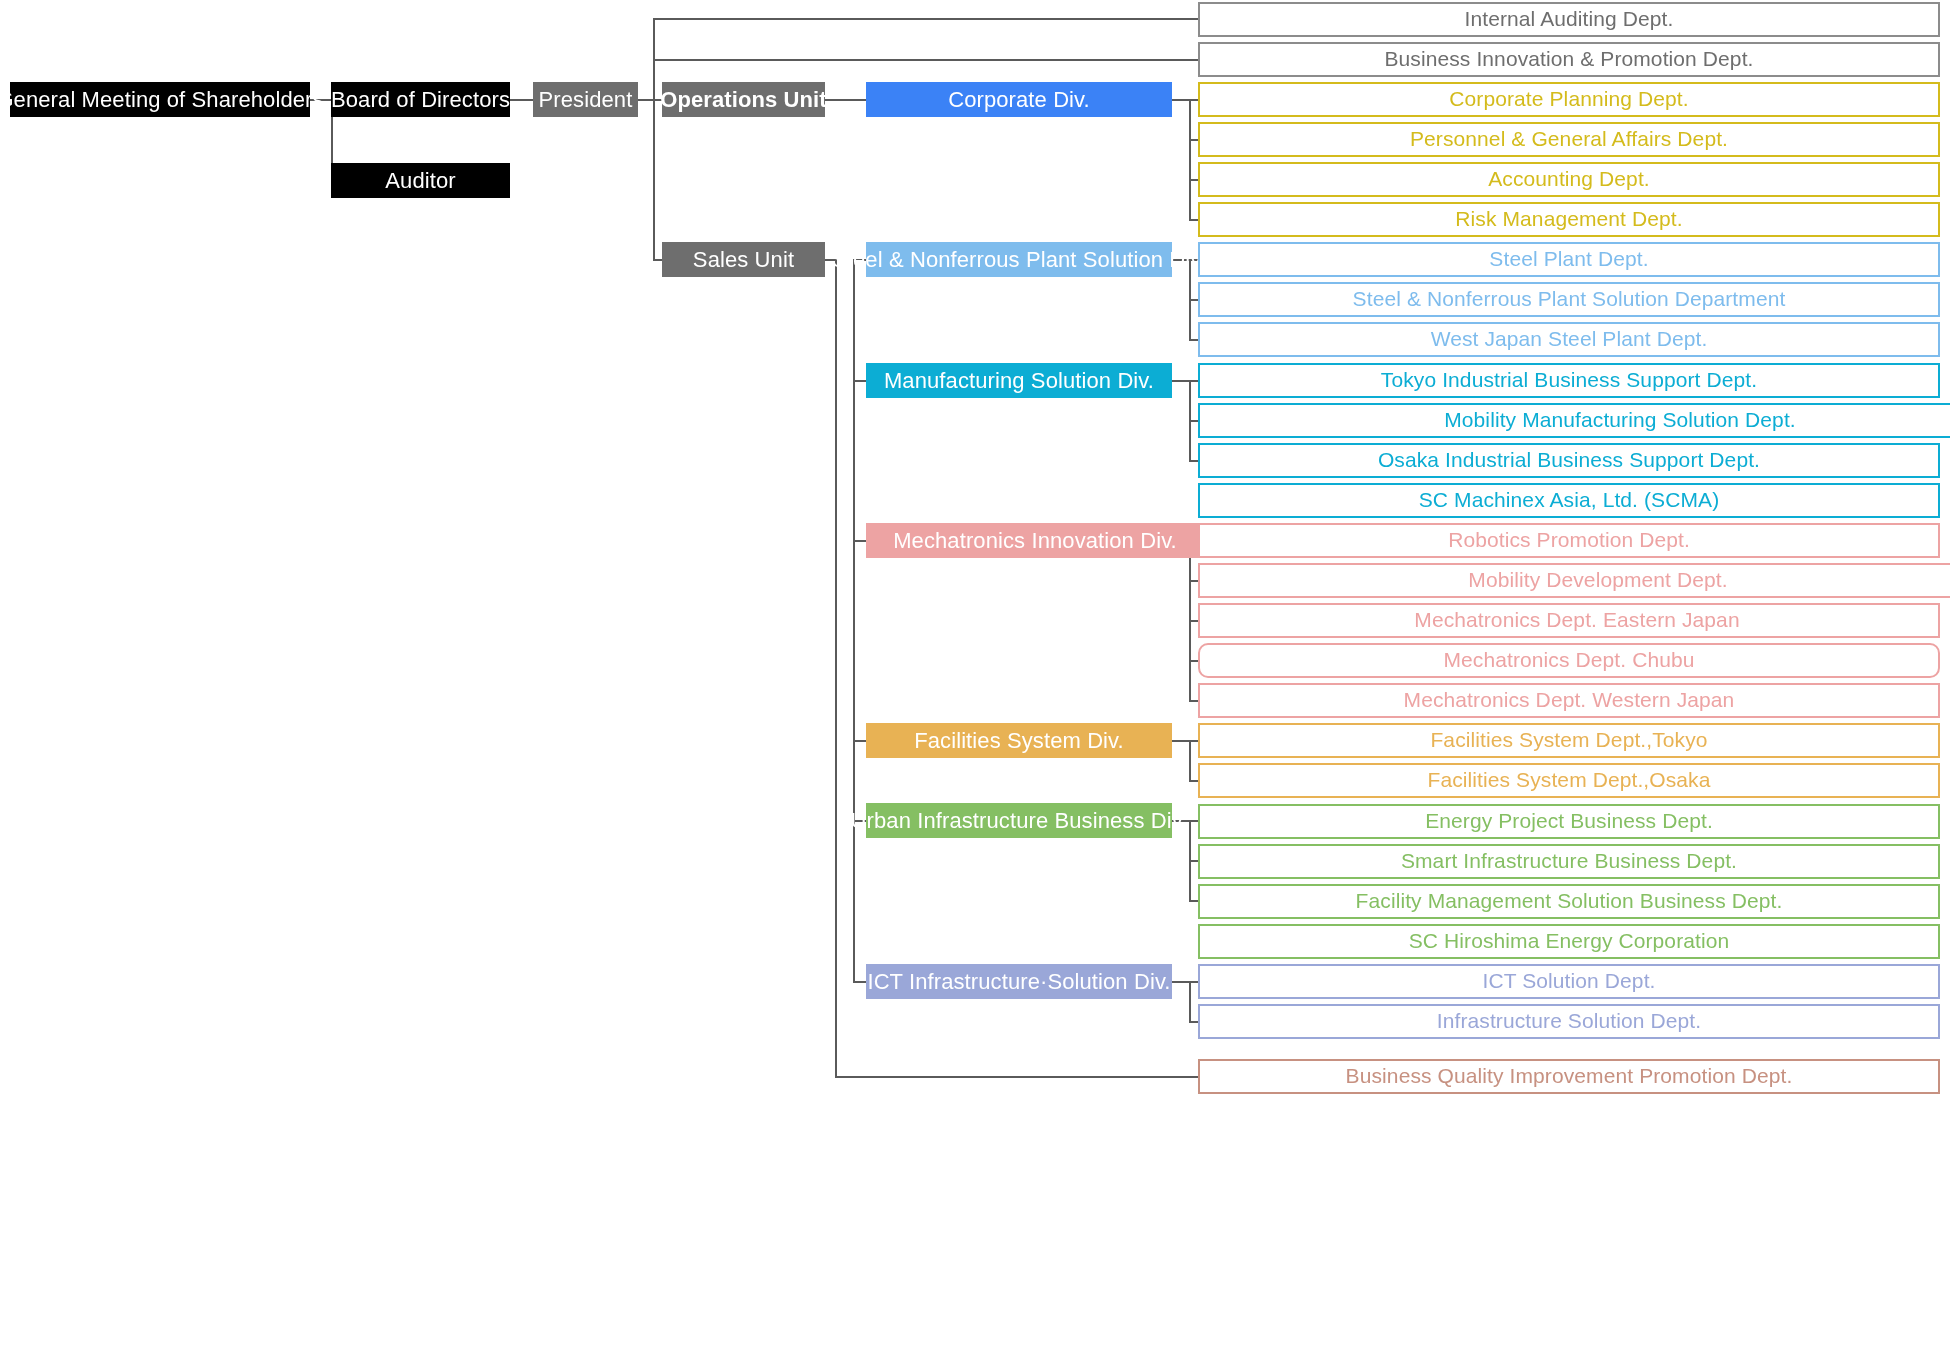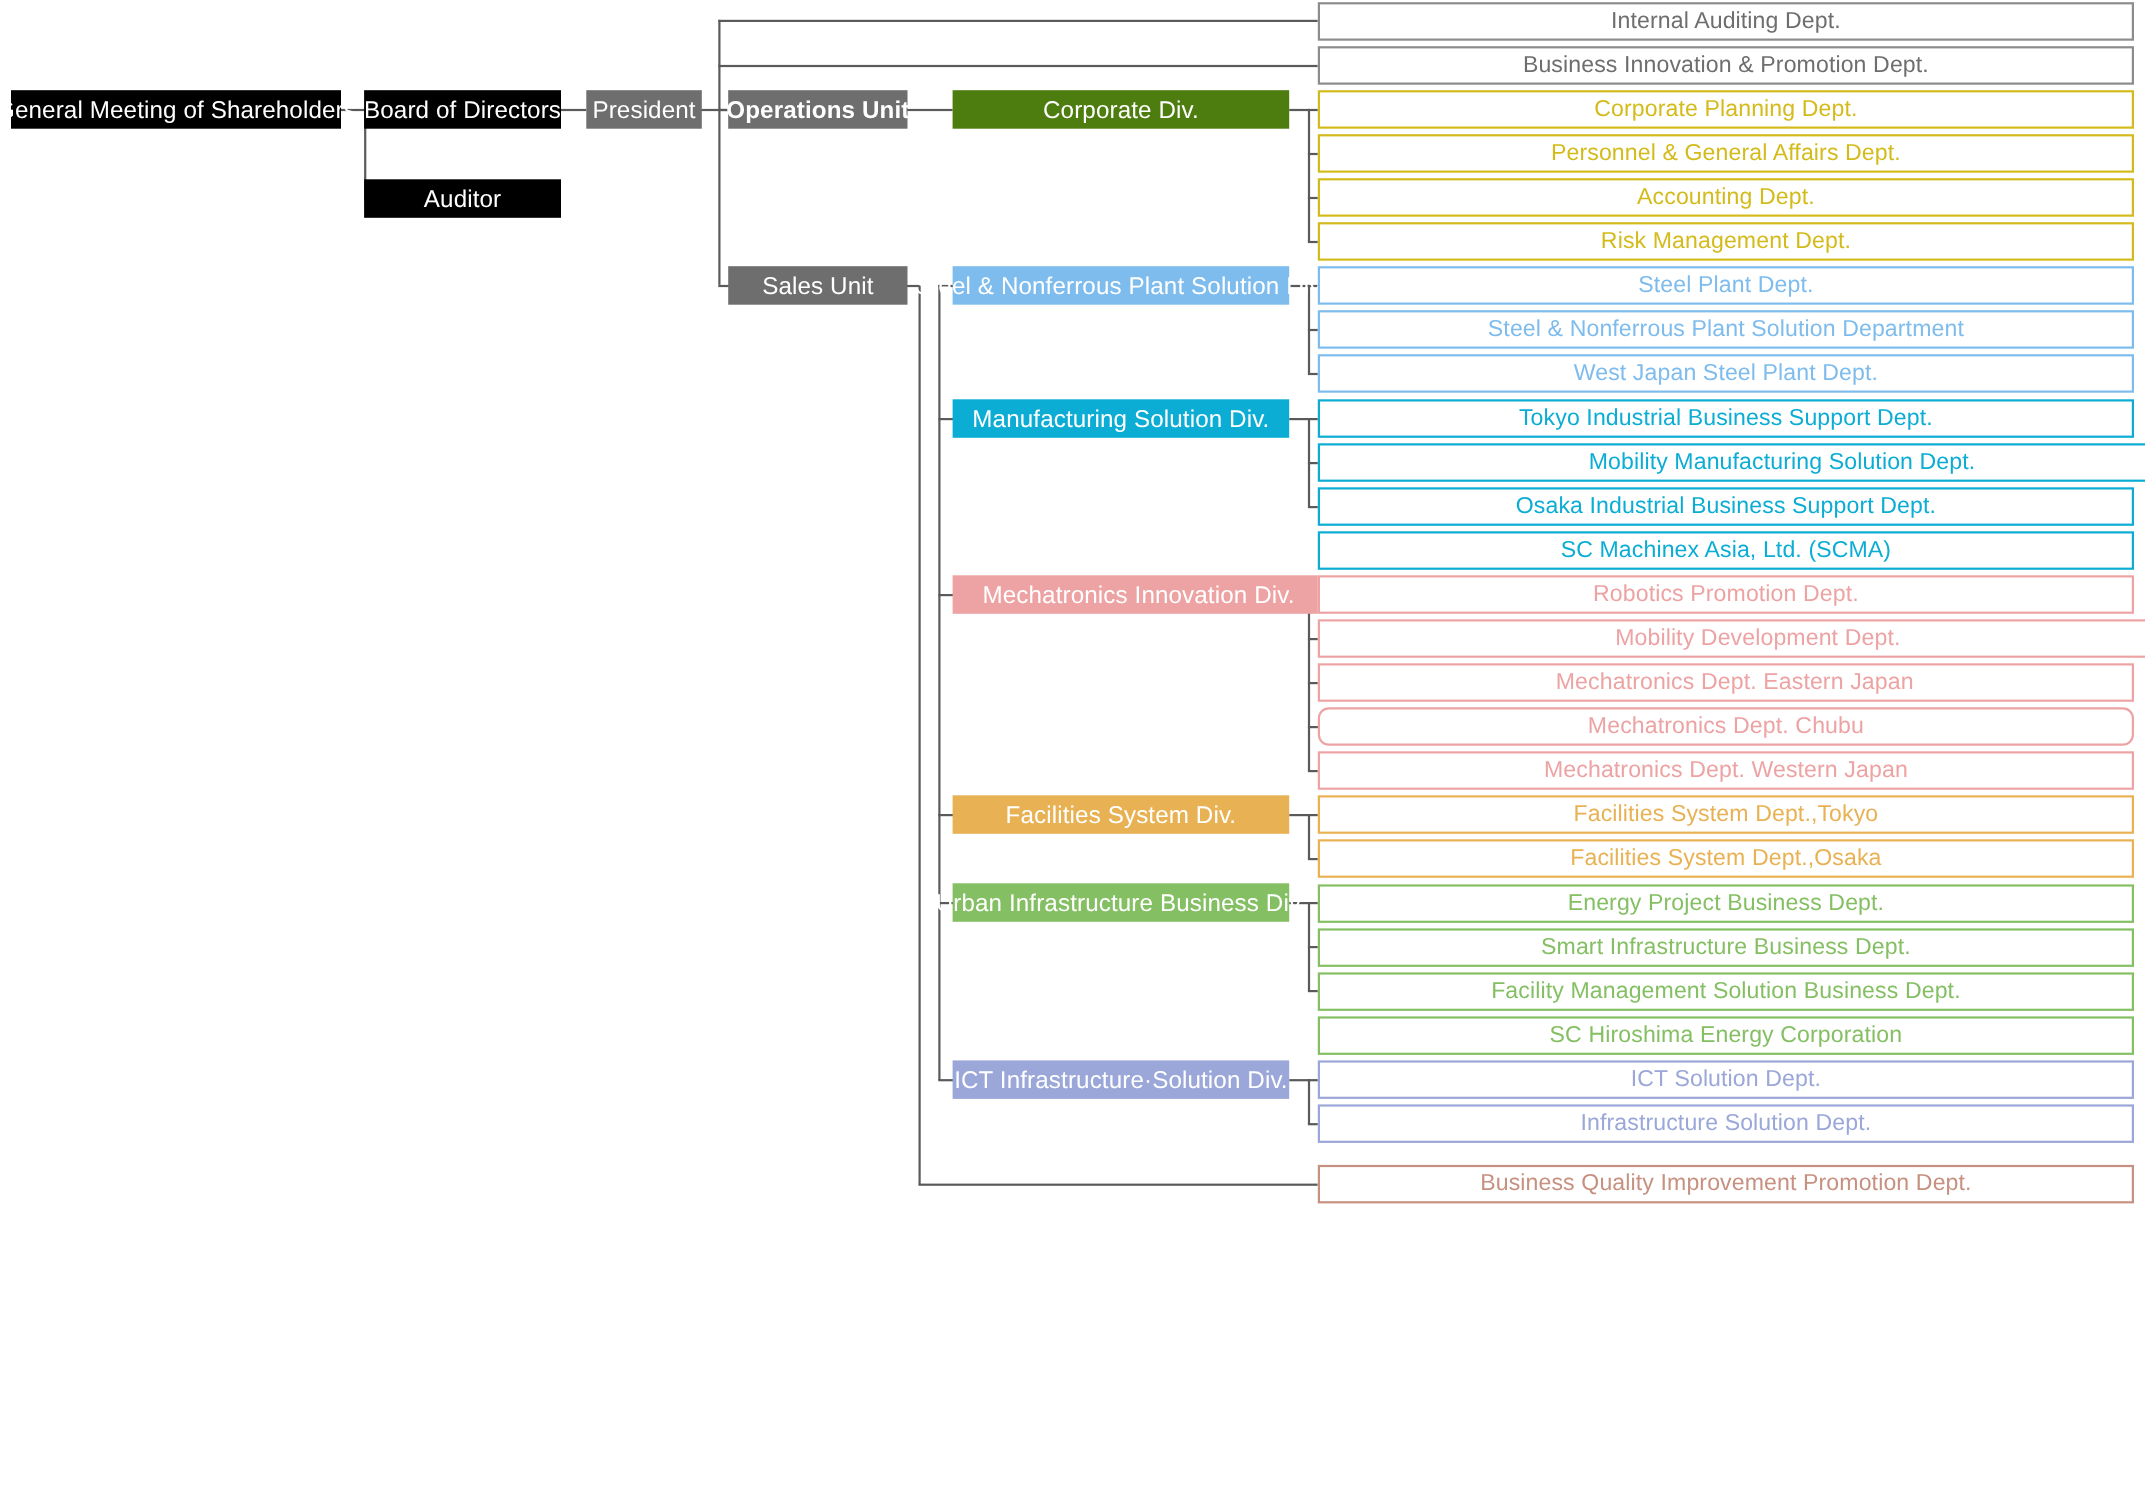--- a/index.html
+++ b/index.html
@@ -172,21 +172,21 @@
   </div>
 
   <div class="node n-dept" style="left:1198px;top:2px;width:742px;height:35px;border-color:#8c8c8c;color:#6e6e6e;">
     <span>Internal Auditing Dept.</span>
   </div>
 
   <div class="node n-dept" style="left:1198px;top:42px;width:742px;height:35px;border-color:#8c8c8c;color:#6e6e6e;">
     <span>Business Innovation &amp; Promotion Dept.</span>
   </div>
 
-  <div class="node n-div" style="left:866px;top:82px;width:306px;height:35px;background:#4d7c0f;">
+  <div class="node n-div" style="left:866px;top:82px;width:306px;height:35px;background:#3b82f6;">
     <span>Corporate Div.</span>
   </div>
   <div class="node n-dept" style="left:1198px;top:82px;width:742px;height:35px;border-color:#d4bb1c;color:#d4bb1c;">
     <span>Corporate Planning Dept.</span>
   </div>
   <div class="node n-dept" style="left:1198px;top:122px;width:742px;height:35px;border-color:#d4bb1c;color:#d4bb1c;">
     <span>Personnel &amp; General Affairs Dept.</span>
   </div>
   <div class="node n-dept" style="left:1198px;top:162px;width:742px;height:35px;border-color:#d4bb1c;color:#d4bb1c;">
     <span>Accounting Dept.</span>

